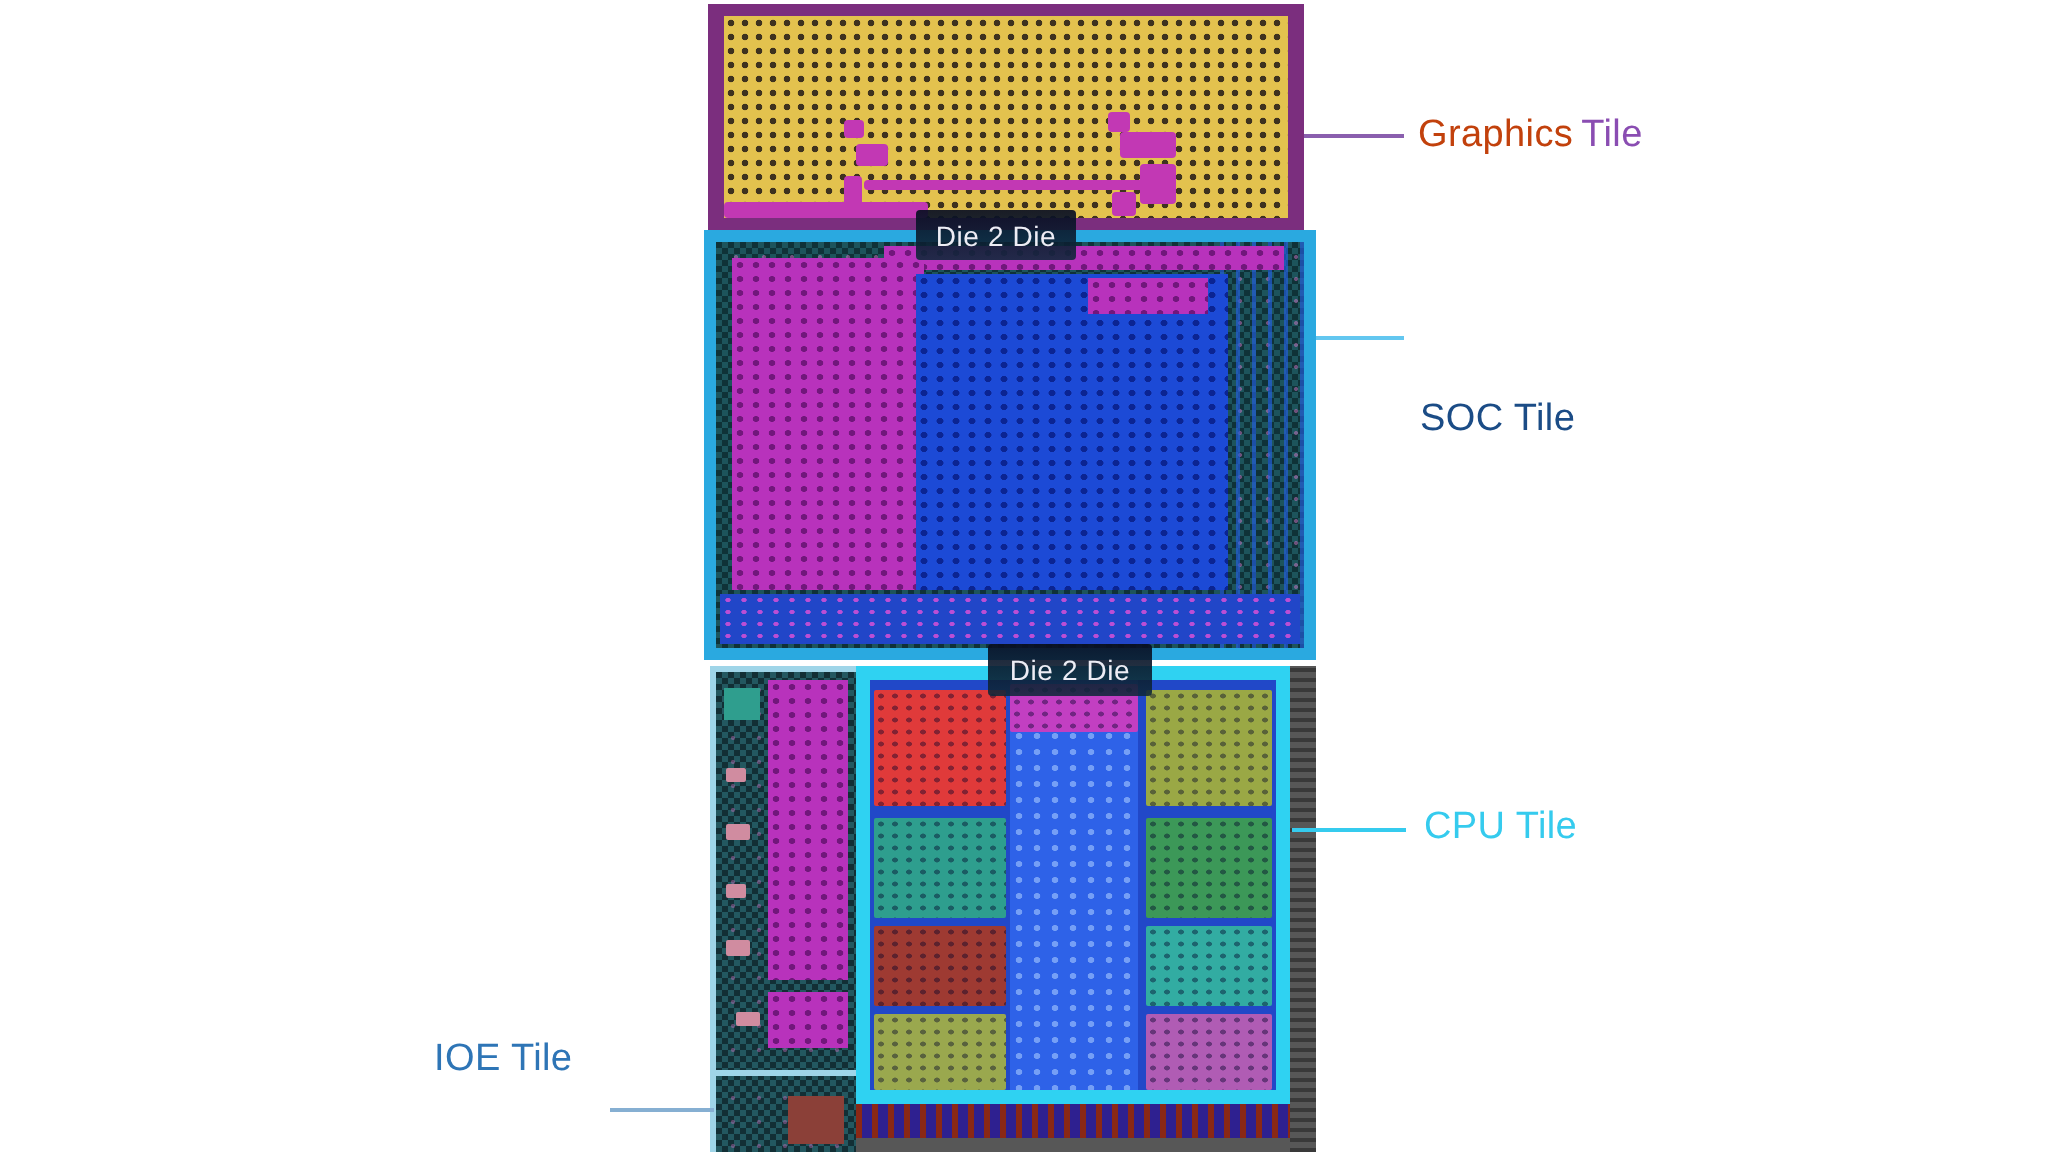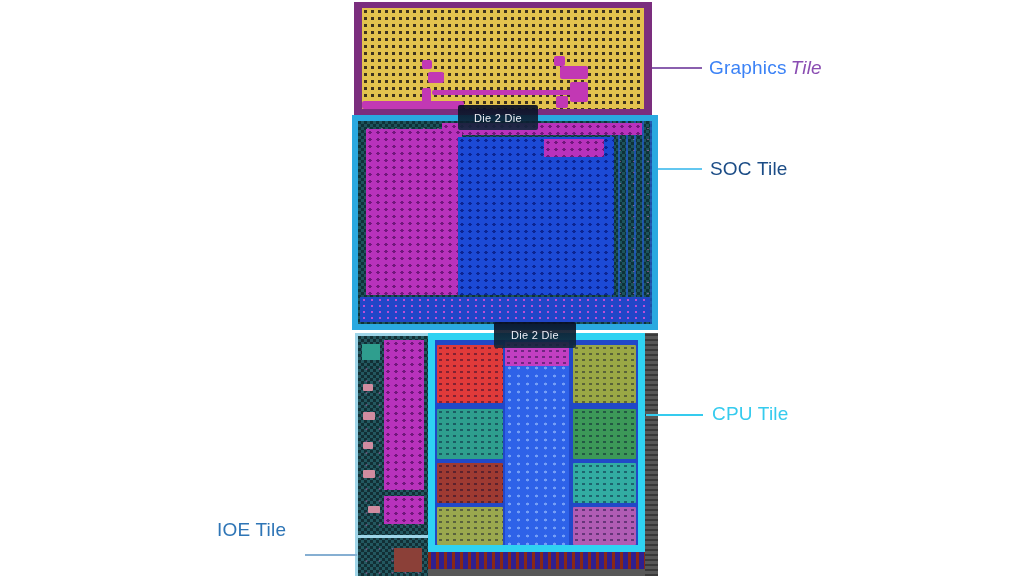--- a/index.html
+++ b/index.html
@@ -90,39 +90,39 @@
   }
   #bump {
     left:428px; top:552px; width:217px; height:17px;
     background: repeating-linear-gradient(90deg, #8A2815 0 3px, #2E2090 3px 8px);
   }
   #bottom-gray { left:428px; top:569px; width:217px; height:7px; background:#575757; }
 
   
   .d2d {
     background:linear-gradient(180deg, rgba(8,14,34,0.92), rgba(14,40,58,0.88));
-    color:#EDEDF5; font-size:11px; display:flex; align-items:center; justify-content:center;
+    color:#EDEDF5; font-size:14px; display:flex; align-items:center; justify-content:center;
     border-radius:2px; letter-spacing:0.3px;
   }
   #d2d1 { left:458px; top:105px; width:80px; height:25px; }
   #d2d2 { left:494px; top:322px; width:82px; height:26px; }
 
   
   .cline { height:1.5px; }
   #l-gfx { left:652px; top:67px;  width:50px; }
   #l-soc { left:658px; top:168px; width:44px; }
   #l-cpu { left:646px; top:414px; width:57px; }
   #l-ioe { left:305px; top:554px; width:52px; }
 
   .clabel { font-size:19px; letter-spacing:0.2px; white-space:nowrap; }
   #lab-gfx { left:709px; top:57px; }
   #lab-soc { left:710px; top:158px; }
   #lab-cpu { left:712px; top:403px; }
   #lab-ioe { left:217px; top:519px; }
-  #lab-gfx .w2 { margin-left:4px;font-style:italic; }
+  #lab-gfx .w2 { margin-left:4px; }
 </style>
 </head>
 <body>
 
 <div class="canvas">
 
   <div>
 
     <div class="abs" id="gfx">
       <div id="gfx-inner">
@@ -177,25 +177,25 @@
     <div class="abs" id="graybar"></div>
     <div class="abs" id="bump"></div>
     <div class="abs" id="bottom-gray"></div>
 
     <div class="abs d2d" id="d2d1">Die 2 Die</div>
     <div class="abs d2d" id="d2d2">Die 2 Die</div>
   </div>
 
   <div class="abs cline" id="l-gfx" style="background-color: rgb(138, 95, 174);"></div>
   <div class="abs clabel" id="lab-gfx">
-    <span class="w1" style="color: #3b82f6;">Graphics</span><span class="w2" style="color: rgb(138, 77, 178);">Tile</span>
+    <span class="w1" style="color: #c2410c;">Graphics</span><span class="w2" style="color: rgb(138, 77, 178);">Tile</span>
   </div>
 
   <div class="abs cline" id="l-soc" style="background-color: rgb(99, 199, 240);"></div>
-  <div class="abs clabel" id="lab-soc" style="color: rgb(27, 76, 134);">SOC Tile</div>
+  <div class="abs clabel" id="lab-soc" style="color: rgb(27, 76, 134); margin-top: 41px;">SOC Tile</div>
 
   <div class="abs cline" id="l-cpu" style="background-color: rgb(53, 203, 238);"></div>
   <div class="abs clabel" id="lab-cpu" style="color: rgb(53, 203, 238);">CPU Tile</div>
 
   <div class="abs cline" id="l-ioe" style="background-color: rgb(134, 175, 210);"></div>
   <div class="abs clabel" id="lab-ioe" style="color: rgb(46, 117, 182);">IOE Tile</div>
 
 </div>
 
 </body></html>

